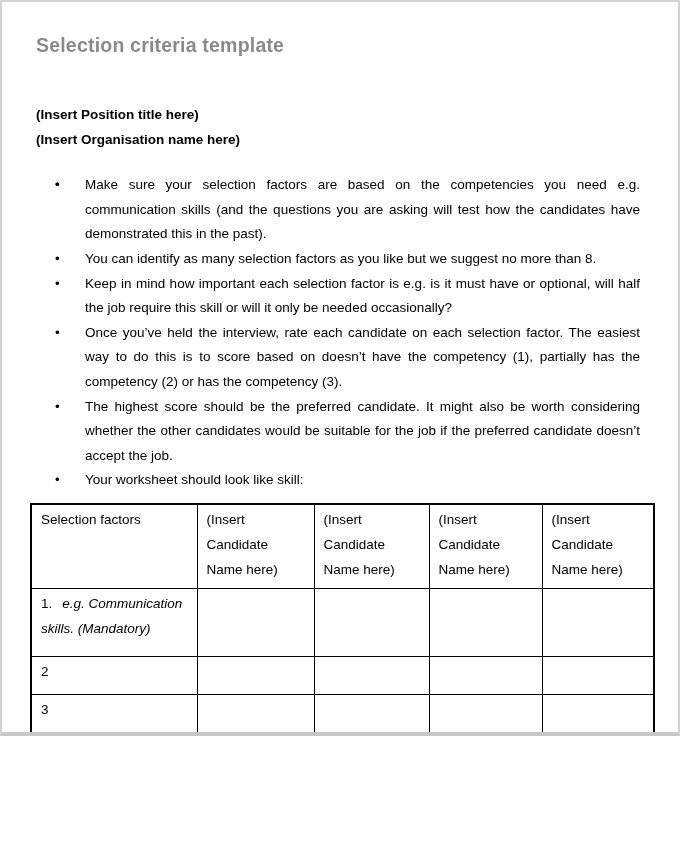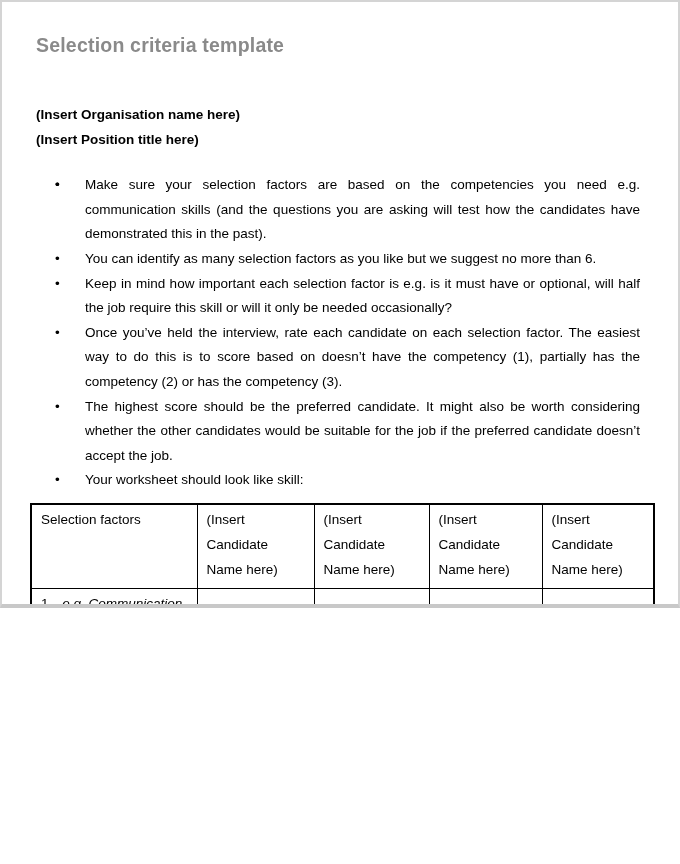--- a/index.html
+++ b/index.html
@@ -4,21 +4,21 @@
 <style>
   * { margin: 0; padding: 0; box-sizing: border-box; }
   html, body { background: #ffffff; }
   body {
     font-family: "Liberation Sans", "DejaVu Sans", sans-serif;
     color: var(--body_text, #000000);
   }
   .page {
     position: relative;
     width: 680px;
-    height: 608px;
+    height: 736px;
     background: #ffffff;
     border: 2px solid var(--page_border, #d4d4d4);
     border-bottom: 4px solid var(--page_border_bottom, #c8c8c8);
     overflow: hidden;
   }
   .content {
     padding: 0 38px 0 34px;
   }
   .doc-title {
     margin-top: 31px;
@@ -81,35 +81,35 @@
 </style>
 </head>
 <body>
 
 <div class="page">
   <div class="content">
 
     <h1 class="doc-title">Selection criteria template</h1>
 
     <div class="heading-block">
+      <p class="heading-line">(Insert Position title here)</p>
       <p class="heading-line">(Insert Organisation name here)</p>
-      <p class="heading-line">(Insert Position title here)</p>
     </div>
 
     <ul class="instructions">
       <li>
         <span class="marker">•</span>
       </li>
       <li>
         <span class="marker">•</span>
         <span class="li-text">Make sure your selection factors are based on the competencies you need e.g. communication skills (and the questions you are asking will test how the candidates have demonstrated this in the past).</span>
       </li>
       <li>
         <span class="marker">•</span>
-        <span class="li-text">You can identify as many selection factors as you like but we suggest no more than 6.</span>
+        <span class="li-text">You can identify as many selection factors as you like but we suggest no more than 8.</span>
       </li>
       <li>
         <span class="marker">•</span>
         <span class="li-text">Keep in mind how important each selection factor is e.g. is it must have or optional, will half the job require this skill or will it only be needed occasionally?</span>
       </li>
       <li>
         <span class="marker">•</span>
         <span class="li-text">Once you’ve held the interview, rate each candidate on each selection factor. The easiest way to do this is to score based on doesn’t have the competency (1), partially has the competency (2) or has the competency (3).</span>
       </li>
       <li>

